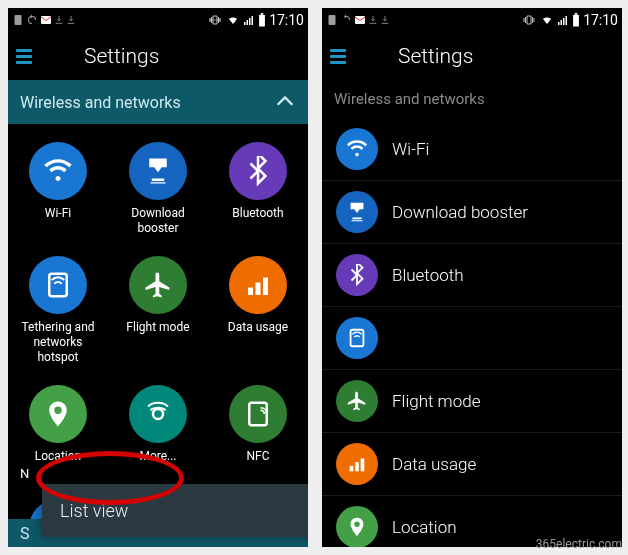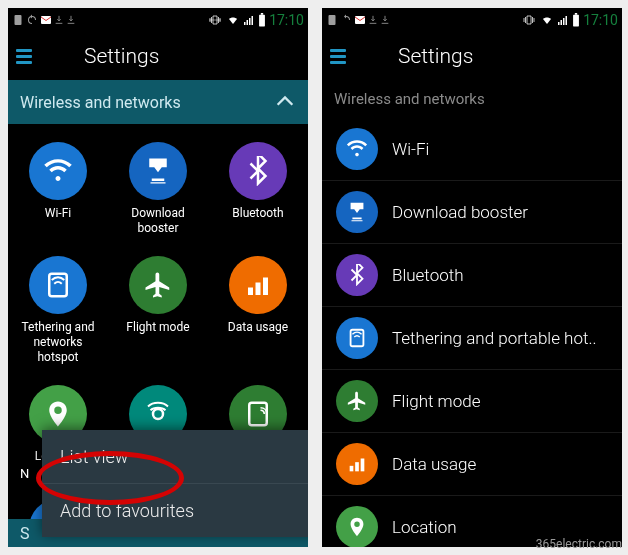--- a/index.html
+++ b/index.html
@@ -4,21 +4,21 @@
 <style>
 *{margin:0;padding:0;box-sizing:border-box;font-family:Roboto,-apple-system,BlinkMacSystemFont,sans-serif}
 body{background:#eee;width:628px;height:555px;position:relative;overflow:hidden}
 .phone{position:absolute;top:8px;width:300px;height:539px;background:#000;overflow:hidden}
 .phone-left{left:8px}
 .phone-right{left:322px}
 
 .status-bar{height:24px;background:#000;display:flex;align-items:center;justify-content:space-between;padding:0 4px;color:#9e9e9e;font-size:12px}
 .status-left{display:flex;gap:2px;align-items:center}
 .status-right{display:flex;gap:3px;align-items:center;color:#fff}
-.status-right span:last-child{color:#15803d;font-size:14px;font-weight:400}
+.status-right span:last-child{color:#ffffff;font-size:14px;font-weight:400}
 
 .header{height:48px;background:#000;display:flex;align-items:center;padding:0 8px;gap:26px}
 .drawer-icon{width:16px;display:flex;flex-direction:column;gap:3px}
 .drawer-icon div{height:3px;background:#2196c4;border-radius:1px}
 .header-title{color:#fff;font-size:21px;font-weight:300}
 
 .section-header{height:44px;background:#0e5968;display:flex;align-items:center;justify-content:space-between;padding:0 12px;color:#cfe9ef;font-size:16px}
 .section-header-plain{height:38px;background:#000;display:flex;align-items:center;padding:0 12px;color:#8a8a8a;font-size:15px}
 .chevron{width:22px;height:22px}
 
@@ -229,21 +229,20 @@
     </div>
   </div>
 
   <div style="position:absolute;left:12px;bottom:66px;color:#fff;font-size:13px">N</div>
   <div class="bar-bottom">
       <span>S</span>
     </div>
 
   <div class="popup">
     <div class="popup-item">List view</div>
-    <div class="popup-item">Add to favourites</div>
   </div>
 
   <div class="red-circle" style="left:28px;bottom:42px"></div>
 </div>
 
 <div class="phone phone-right">
 
   <div class="status-bar">
     <div class="status-left">
       <svg width="12" height="12" viewBox="0 0 24 24" fill="#9e9e9e">
@@ -338,21 +337,20 @@
         </div>
       <div class="llabel">Bluetooth</div>
     </div>
     <div class="list-item">
       <div class="licon c-blue">
           <svg viewBox="0 0 24 24">
             <rect x="5" y="3" width="14" height="18" rx="2" fill="none" stroke="#fff" stroke-width="2"></rect>
             <path d="M9 11c2-2 4-2 6 0M7 8c3-3 7-3 10 0" stroke="#fff" stroke-width="1.5" fill="none"></path>
           </svg>
         </div>
-      <div class="llabel">Tethering and portable hot..</div>
     </div>
     <div class="list-item">
       <div class="licon c-green">
           <svg viewBox="0 0 24 24">
             <path d="M21 16v-2l-8-5V3.5c0-.8-.7-1.5-1.5-1.5S10 2.7 10 3.5V9l-8 5v2l8-2.5V19l-2 1.5V22l3.5-1 3.5 1v-1.5L13 19v-5.5l8 2.5z"></path>
           </svg>
         </div>
       <div class="llabel">Flight mode</div>
     </div>
     <div class="list-item">

